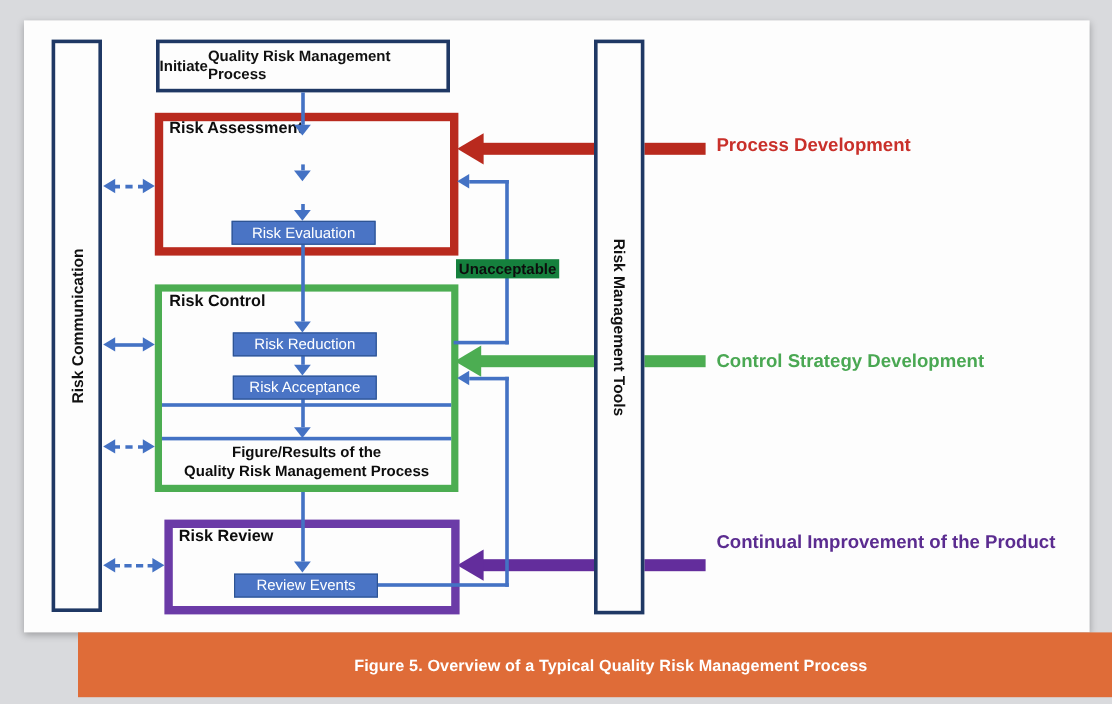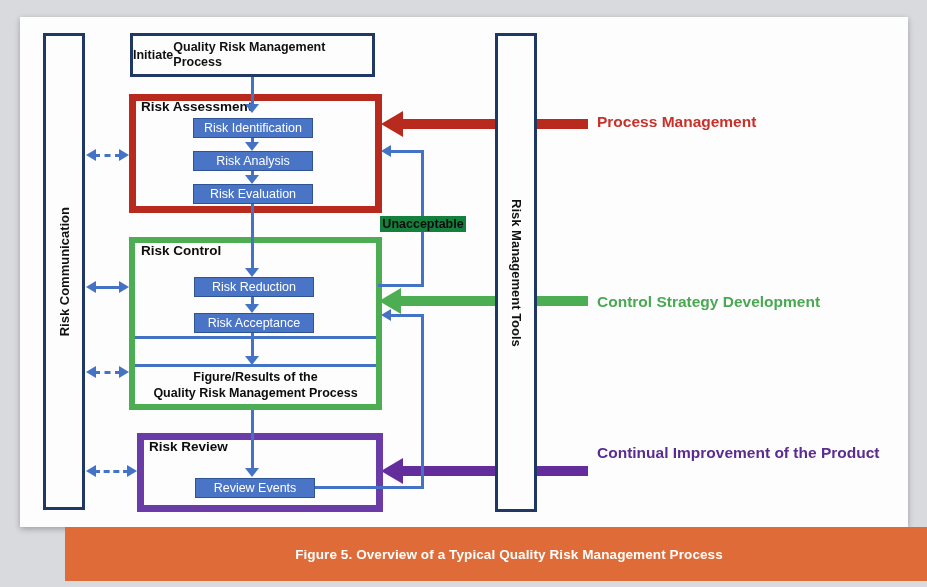--- a/index.html
+++ b/index.html
@@ -60,21 +60,21 @@
     <span>Figure 5. Overview of a Typical Quality Risk Management Process</span>
   </div>
 
   <div class="thickline" style="left:400px;top:119px;width:188px;background:#b92a1e;"></div>
   <div class="thickhead" style="left:381px;top:111px;border-right:22px solid #b92a1e;"></div>
   <div class="thickline" style="left:398px;top:296px;width:190px;background:#4cad52;"></div>
   <div class="thickhead" style="left:379px;top:288px;border-right:22px solid #4cad52;"></div>
   <div class="thickline" style="left:400px;top:466px;width:188px;background:#632d9c;"></div>
   <div class="thickhead" style="left:381px;top:458px;border-right:22px solid #632d9c;"></div>
 
-  <div class="side-label" id="lbl-process">Process Management</div>
+  <div class="side-label" id="lbl-process">Process Development</div>
   <div class="side-label" id="lbl-control">Control Strategy Development</div>
   <div class="side-label" id="lbl-continual">Continual Improvement of the Product</div>
 
   <div class="lane" id="lane-left">
     <span>Risk Communication</span>
   </div>
   <div class="lane" id="lane-right">
     <span>Risk Management Tools</span>
   </div>
 
@@ -137,22 +137,20 @@
     <div class="line"></div>
     <div class="t-l"></div>
     <div class="t-r"></div>
   </div>
   <div class="dbl dashed" style="top:465px;width:51px;">
     <div class="line"></div>
     <div class="t-l"></div>
     <div class="t-r"></div>
   </div>
 
-  <div class="btn" style="left:193px;top:118px;">Risk Identification</div>
-  <div class="btn" style="left:193px;top:151px;">Risk Analysis</div>
   <div class="btn" style="left:193px;top:184px;">Risk Evaluation</div>
   <div class="btn" style="left:194px;top:277px;">Risk Reduction</div>
   <div class="btn" style="left:195px;top:478px;">Review Events</div>
   <div class="btn" style="left:194px;top:313px;">Risk Acceptance</div>
 
   <div id="unacceptable-label">Unacceptable</div>
 
 </div>
 
 </body></html>

